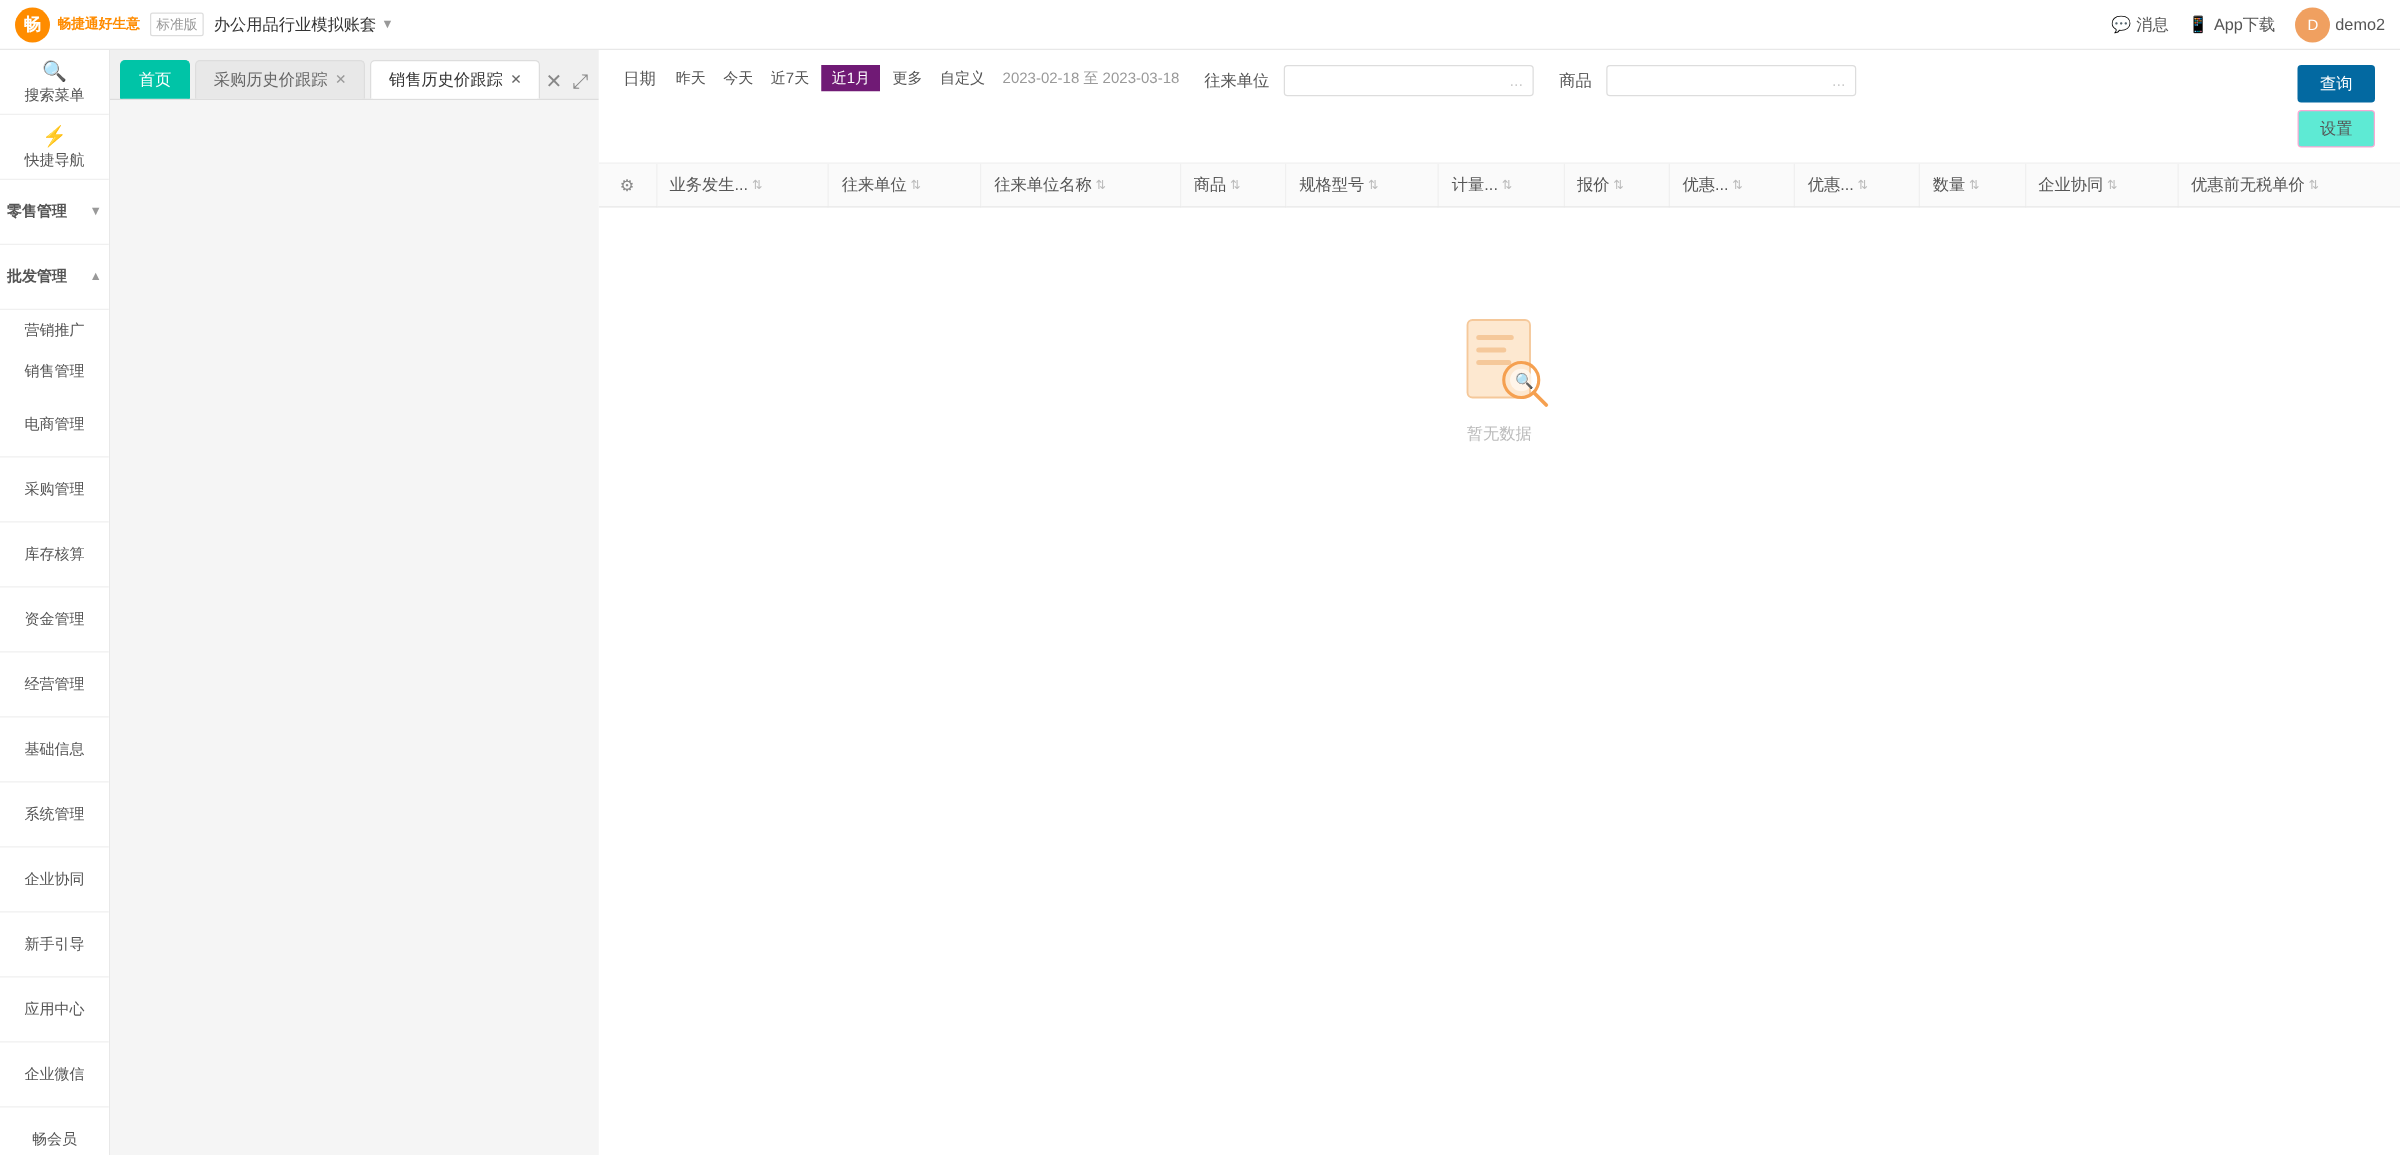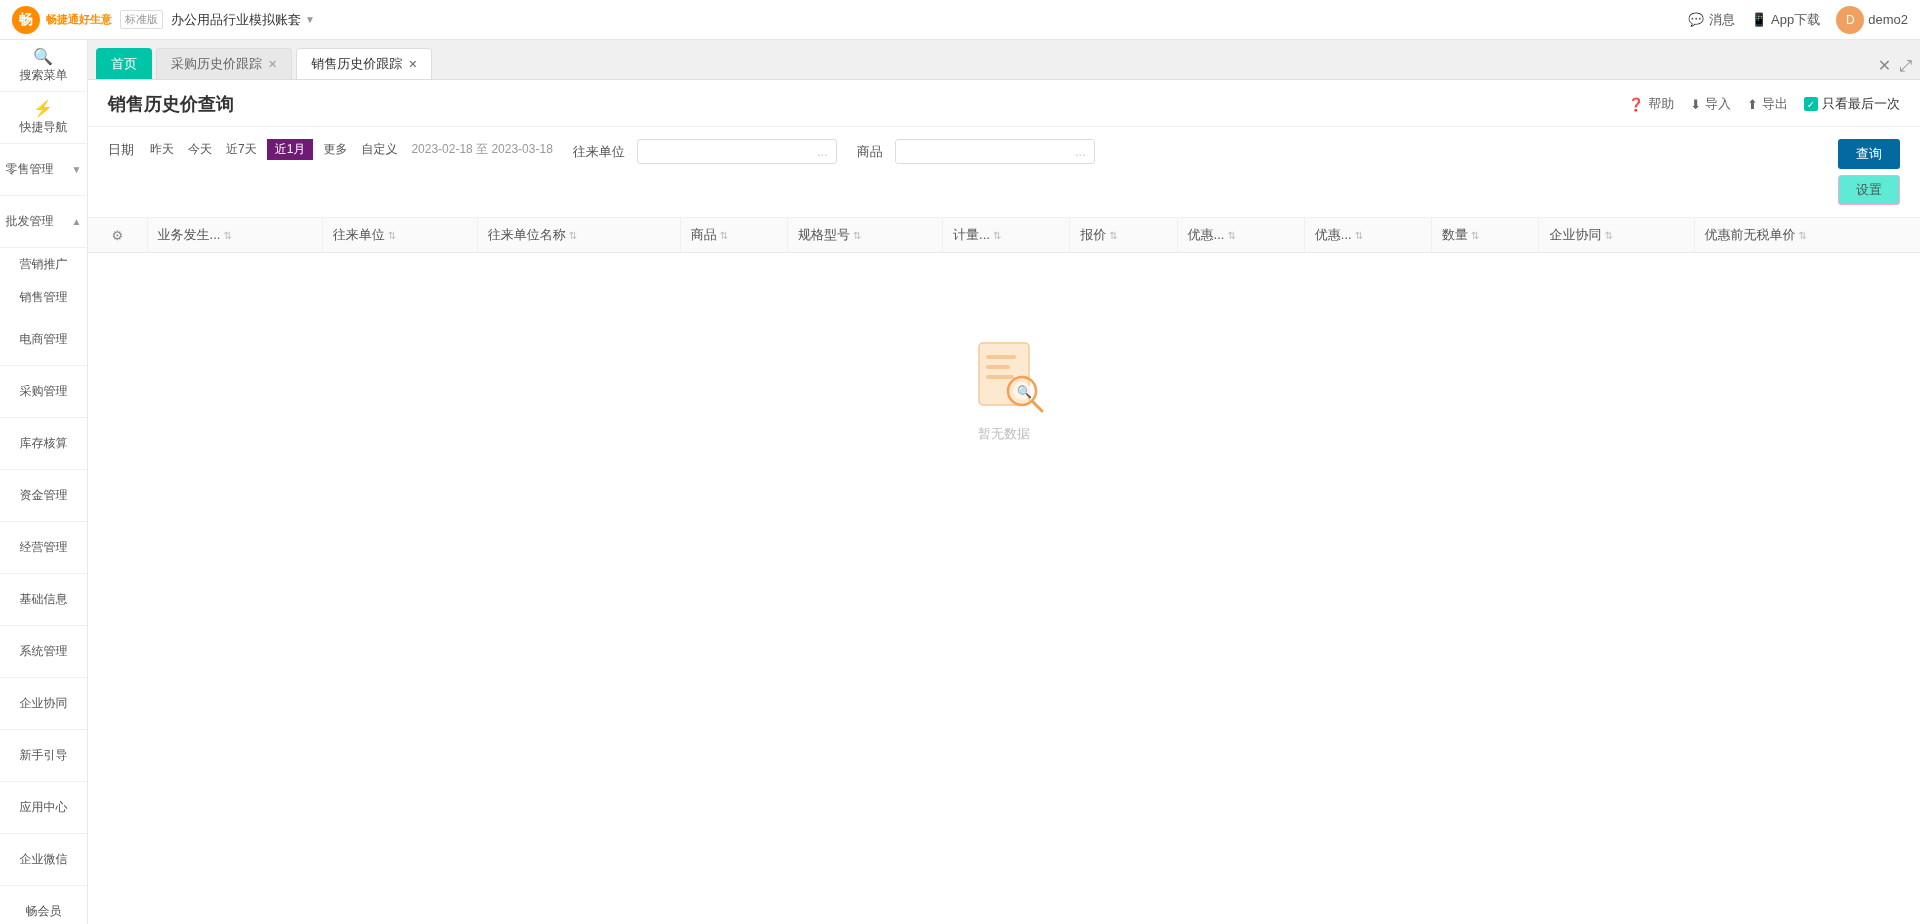--- a/index.html
+++ b/index.html
@@ -113,20 +113,21 @@
       color: #555;
       border-bottom: 1px solid #f0f0f0;
       min-height: 52px;
       text-align: center;
       transition: background 0.15s;
     }
     .sidebar-item.has-arrow {
       flex-direction: row;
       justify-content: center;
       gap: 18px;
+      font-weight: bold;
     }
     .sidebar-item .item-icon {
       font-size: 16px;
       margin-bottom: 2px;
     }
     .sidebar-item .item-label { line-height: 1.3; }
     .sidebar-item .arrow { font-size: 10px; color: #999; }
     .sidebar-sub-item {
       display: flex;
       align-items: center;
@@ -135,21 +136,21 @@
       cursor: pointer;
       font-size: 12px;
       color: #555;
       text-align: center;
     }
 
     
     .content-area {
       flex: 1;
       display: flex;
-      flex-direction: column;
+      flex-direction: row;
       overflow: hidden;
     }
 
     
     .tab-bar {
       height: 40px;
       background: #f0f0f0;
       display: flex;
       align-items: flex-end;
       padding: 0 8px;
@@ -495,41 +496,20 @@
         <span class="tab-close">✕</span>
       </div>
       <div class="tab-bar-actions">
         <span class="tab-bar-btn">✕</span>
         <span class="tab-bar-btn">⤢</span>
       </div>
     </div>
 
     <div class="page-content">
 
-      <div class="page-header">
-        <div class="page-title">销售历史价查询</div>
-        <div class="page-header-actions">
-          <div class="header-action-btn">
-            <span>❓</span>
-            <span>帮助</span>
-          </div>
-          <div class="header-action-btn">
-            <span>⬇</span>
-            <span>导入</span>
-          </div>
-          <div class="header-action-btn">
-            <span>⬆</span>
-            <span>导出</span>
-          </div>
-          <label class="checkbox-label">
-            <div class="checkbox-checked">✓</div>
-            <span>只看最后一次</span>
-          </label>
-        </div>
-      </div>
 
       <div class="filter-bar">
         <div class="filter-group">
           <span class="filter-label">日期</span>
           <div class="date-filter">
             <div class="date-shortcuts">
               <span class="date-shortcut">昨天</span>
               <span class="date-shortcut">今天</span>
               <span class="date-shortcut">近7天</span>
               <span class="date-shortcut active">近1月</span>

